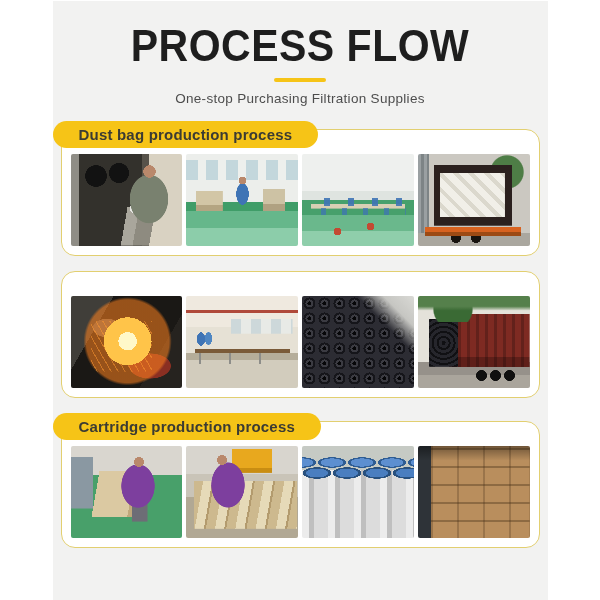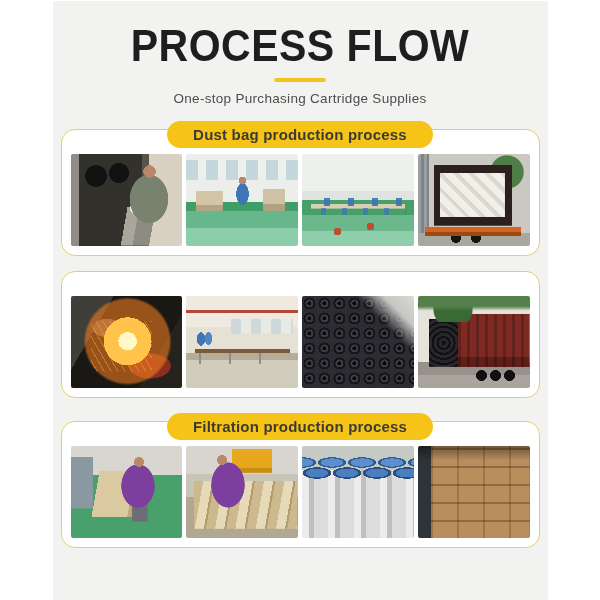--- a/index.html
+++ b/index.html
@@ -18,21 +18,21 @@
     margin:0;font-size:41px;line-height:42px;font-weight:bold;
     color:#1E1E1E;letter-spacing:0.5px;transform:scaleY(1.06);
   }
   .dash{width:52px;height:4px;margin:11px auto 0;background:#F6C417;border-radius:2px;}
   .subtitle{
     margin:9px 0 0;font-size:13.5px;color:#4D4D4D;letter-spacing:0.3px;
   }
   
   .section{margin-top:15px;}
   .section + .section{margin-top:15px;}
-  .pill-wrap{text-align:center;position:relative;z-index:2;height:21px;margin-bottom:-13px;}
+  .pill-wrap{position:relative;z-index:2;height:21px;margin-bottom:-13px;}
   .pill{
     display:inline-block;background:#F6C417;color:#3B3B33;
     font-size:15px;font-weight:bold;line-height:27px;padding:0 26px;
     border-radius:999px;letter-spacing:0.2px;
   }
   .card{
     background:#FFFFFF;border:1px solid #E2CF70;border-radius:14px;
     margin:0 8px;padding:24px 9px 9px 9px;position:relative;z-index:1;
   }
   .photo-row{display:flex;gap:4px;}
@@ -122,21 +122,21 @@
     repeating-linear-gradient(0deg,#b98e5d 0 16px,#8d6a42 16px 18px) 100% 0 / 88% 100% no-repeat #8d6a42;}
 </style>
 </head>
 <body>
 
 <div class="column">
 
   <header class="hdr">
     <h1 class="title">PROCESS FLOW</h1>
     <div class="dash"></div>
-    <p class="subtitle">One-stop Purchasing Cartridge Supplies</p>
+    <p class="subtitle">One-stop Purchasing Filtration Supplies</p>
   </header>
 
   <section class="section">
     <div class="pill-wrap">
       <span class="pill">Dust bag production process</span>
     </div>
     <div class="card">
       <div class="photo-row">
         <div class="photo p-r1p1" title="Worker operating a dark fabric weaving machine"></div>
         <div class="photo p-r1p2" title="Worker carrying material across green factory floor"></div>
@@ -152,21 +152,21 @@
         <div class="photo p-r2p1" title="Welding sparks while welding a bag cage"></div>
         <div class="photo p-r2p2" title="Long bag cage rods on stands in workshop"></div>
         <div class="photo p-r2p3" title="Bundled black bag cages stacked together"></div>
         <div class="photo p-r2p4" title="Bag cages loaded into a red container truck"></div>
       </div>
     </div>
   </section>
 
   <section class="section">
     <div class="pill-wrap">
-      <span class="pill">Filtration production process</span>
+      <span class="pill">Cartridge production process</span>
     </div>
     <div class="card">
       <div class="photo-row">
         <div class="photo p-r3p1" title="Worker assembling cartridge parts at a workbench"></div>
         <div class="photo p-r3p2" title="Worker at long cartridge frame table with machine"></div>
         <div class="photo p-r3p3" title="Finished pleated filter cartridges standing on floor"></div>
         <div class="photo p-r3p4" title="Cartons packed inside a shipping container"></div>
       </div>
     </div>
   </section>

